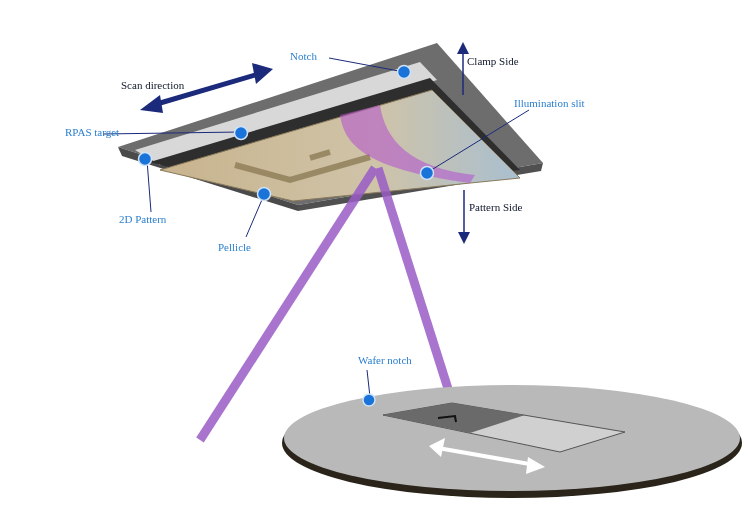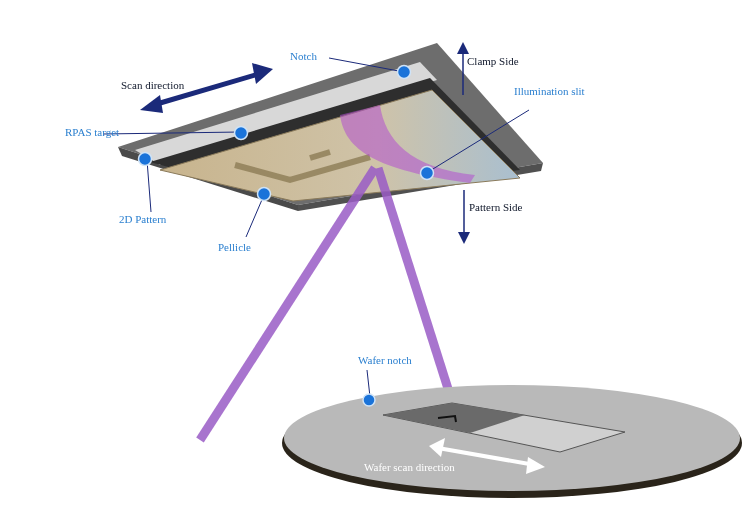--- a/index.html
+++ b/index.html
@@ -86,20 +86,19 @@
       <circle cx="145" cy="159" r="6.5"></circle>
       <circle cx="264" cy="194" r="6.5"></circle>
       <circle cx="427" cy="173" r="6.5"></circle>
       <circle cx="369" cy="400" r="6"></circle>
     </g>
   </svg>
 
   <div class="lbl navy" style="left:121px;top:69px;margin-top:11px;">Scan direction</div>
   <div class="lbl blue" style="left:290px;top:51px;">Notch</div>
   <div class="lbl navy" style="left:467px;top:56px;">Clamp Side</div>
-  <div class="lbl blue" style="left:514px;top:86px;">Illumination slit</div>
+  <div class="lbl blue" style="left:514px;top:98px;">Illumination slit</div>
   <div class="lbl blue" style="left:26px;top:127px;margin-left:39px;">RPAS target</div>
   <div class="lbl navy" style="left:469px;top:202px;">Pattern Side</div>
   <div class="lbl blue" style="left:119px;top:214px;">2D Pattern</div>
   <div class="lbl blue" style="left:218px;top:242px;">Pellicle</div>
   <div class="lbl blue" style="left:331px;top:355px;margin-left:27px;">Wafer notch</div>
-  <div class="lbl white" style="left:364px;top:462px;">Wafer scan direction</div>
 </div>
 
 </body></html>

